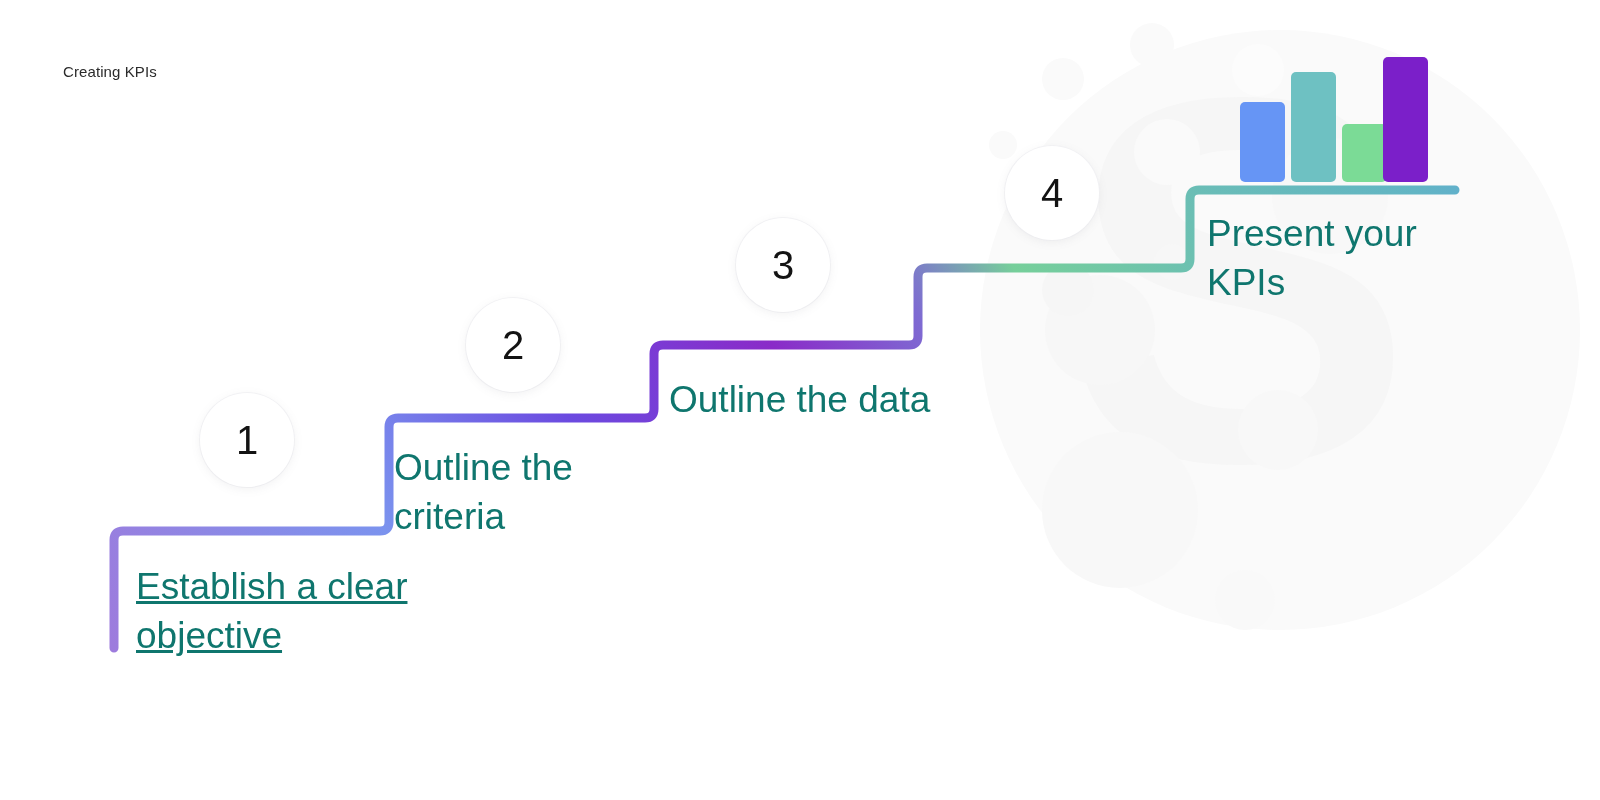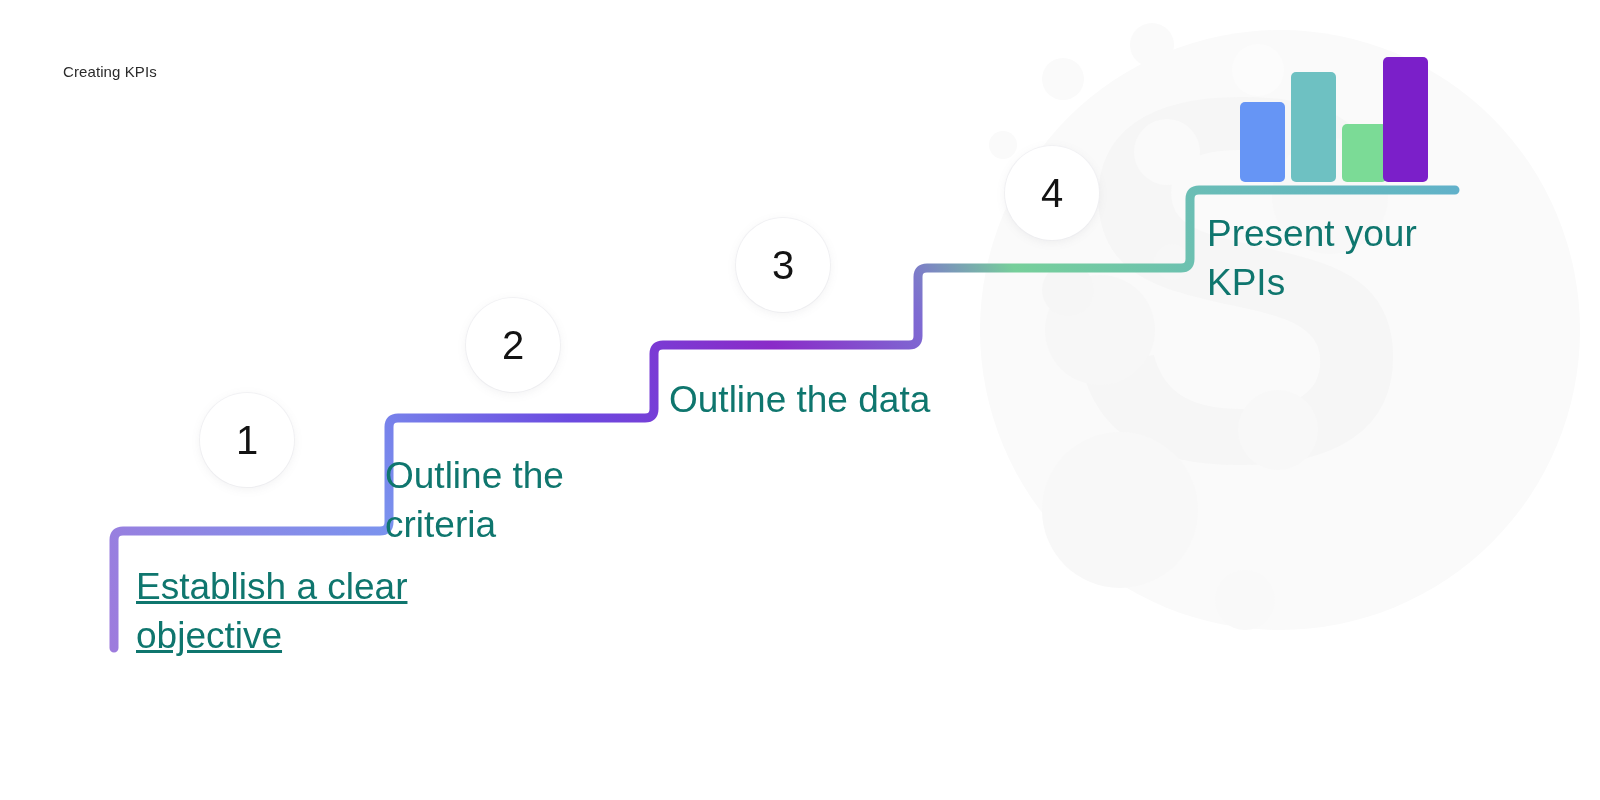--- a/index.html
+++ b/index.html
@@ -175,21 +175,21 @@
   </div>
   <div class="step-marker" style="left:736px; top:218px;">
     <span class="num">3</span>
   </div>
   <div class="step-marker" style="left:1005px; top:146px;">
     <span class="num">4</span>
   </div>
 
   <div class="step-label" style="left:136px; top:562px;text-decoration:underline;">Establish a clear
 objective</div>
-  <div class="step-label" style="left:385px; top:443px;margin-top:8px;">Outline the
+  <div class="step-label" style="left:394px; top:443px;">Outline the
 criteria</div>
   <div class="step-label" style="left:669px; top:375px;">Outline the data</div>
   <div class="step-label" style="left:1207px; top:209px;">Present your
 KPIs</div>
 
   <div id="bar-chart">
     <div class="bar" style="left: 0px; width: 45px; height: 80px; background: rgb(102, 149, 245);"></div>
     <div class="bar" style="left: 51px; width: 45px; height: 110px; background: rgb(110, 193, 194);"></div>
     <div class="bar" style="left: 102px; width: 45px; height: 58px; background: rgb(123, 219, 150);"></div>
     <div class="bar" style="left: 143px; width: 45px; height: 125px; background: rgb(123, 31, 201);"></div>

